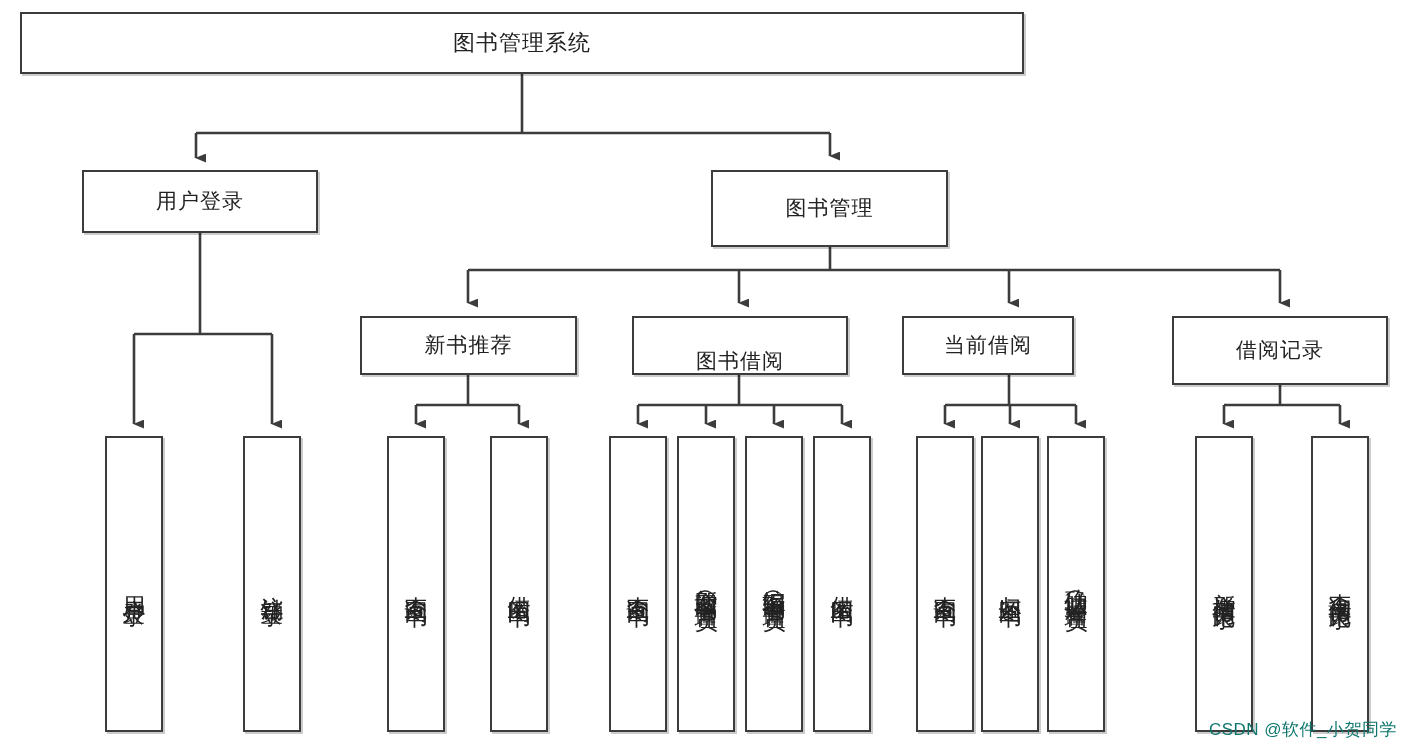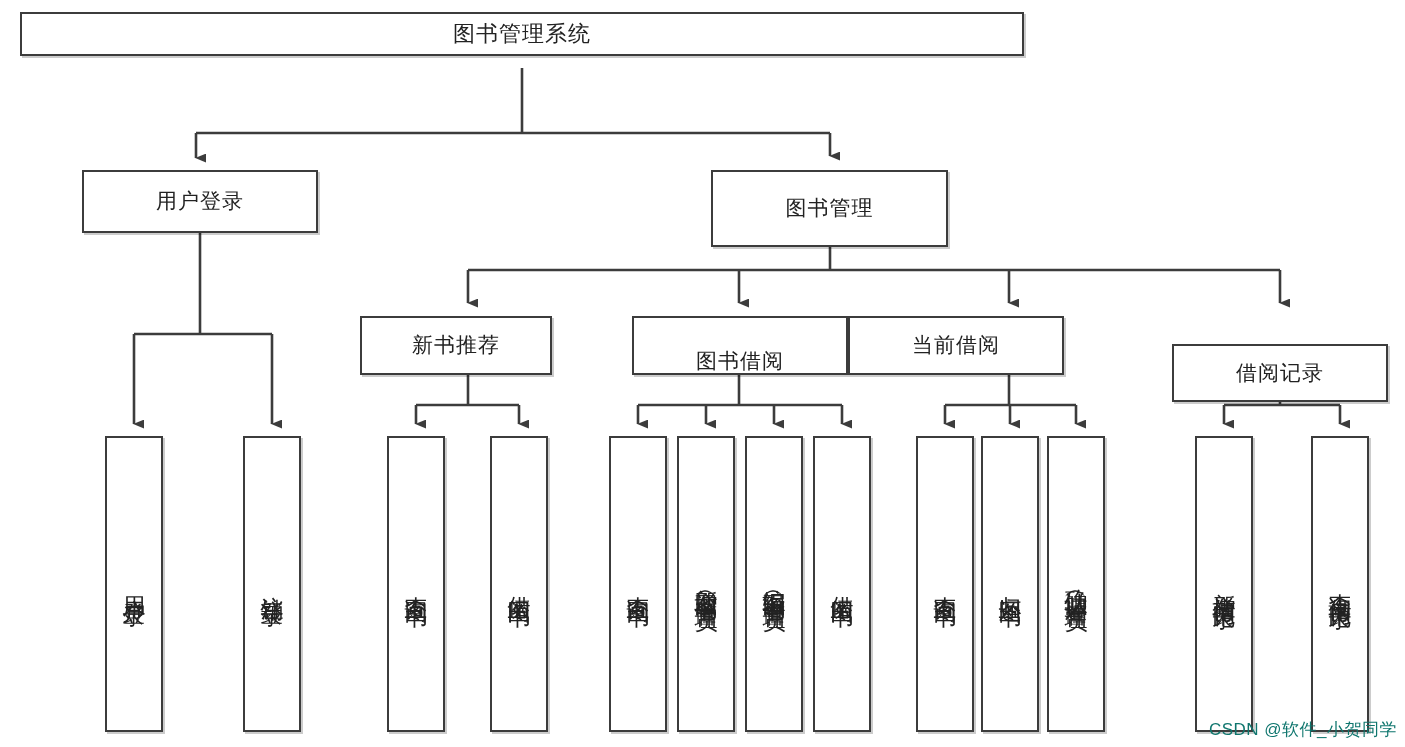--- a/index.html
+++ b/index.html
@@ -117,41 +117,41 @@
       <path d="M1010,405 L1010,424" marker-end="url(#arrowhead)"></path>
       <path d="M1076,405 L1076,424" marker-end="url(#arrowhead)"></path>
 
       <path d="M1280,375 L1280,405"></path>
       <path d="M1224,405 L1340,405"></path>
       <path d="M1224,405 L1224,424" marker-end="url(#arrowhead)"></path>
       <path d="M1340,405 L1340,424" marker-end="url(#arrowhead)"></path>
     </g>
   </svg>
 
-  <div class="node root" style="left:20px; top:12px; width:1004px; height:44px;">
+  <div class="node root" style="left:20px; top:12px; width:1004px; height:62px;">
     <span class="node-label">图书管理系统</span>
   </div>
 
   <div class="node" style="left:82px; top:170px; width:236px; height:63px;">
     <span class="node-label">用户登录</span>
   </div>
   <div class="node" style="left:711px; top:170px; width:237px; height:77px;">
     <span class="node-label">图书管理</span>
   </div>
 
-  <div class="node" style="left:360px; top:316px; width:192px; height:59px;">
+  <div class="node" style="left:360px; top:316px; width:217px; height:59px;">
     <span class="node-label">新书推荐</span>
   </div>
   <div class="node" style="left:632px; top:316px; width:216px; height:59px;align-items:flex-end;">
     <span class="node-label">图书借阅</span>
   </div>
-  <div class="node" style="left:848px; top:316px; width:216px; height:59px;">
+  <div class="node" style="left:902px; top:316px; width:172px; height:59px;">
     <span class="node-label">当前借阅</span>
   </div>
-  <div class="node" style="left:1172px; top:316px; width:216px; height:58px;margin-top:28px;">
+  <div class="node" style="left:1172px; top:316px; width:216px; height:69px;">
     <span class="node-label">借阅记录</span>
   </div>
 
   <div class="node leaf" style="left:105px; top:436px; width:58px; height:296px;">
     <span class="node-label">用户登录</span>
   </div>
   <div class="node leaf" style="left:243px; top:436px; width:58px; height:296px;">
     <span class="node-label">注销登录</span>
   </div>
 

